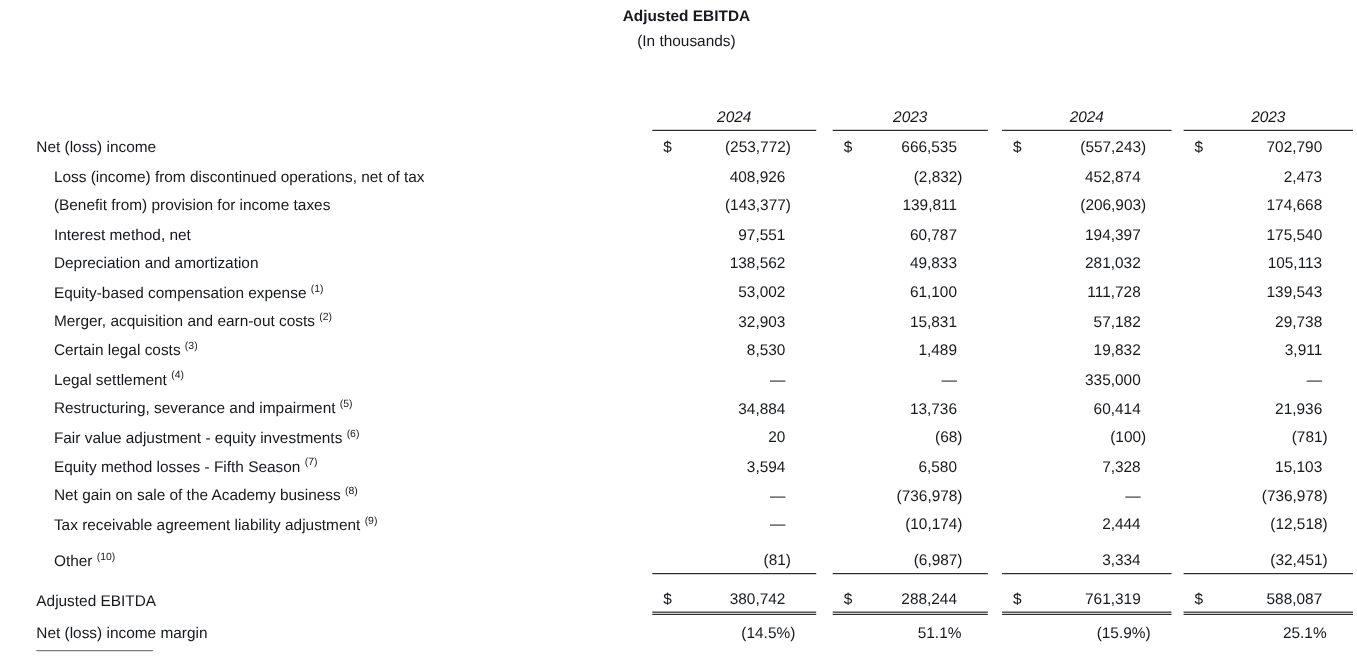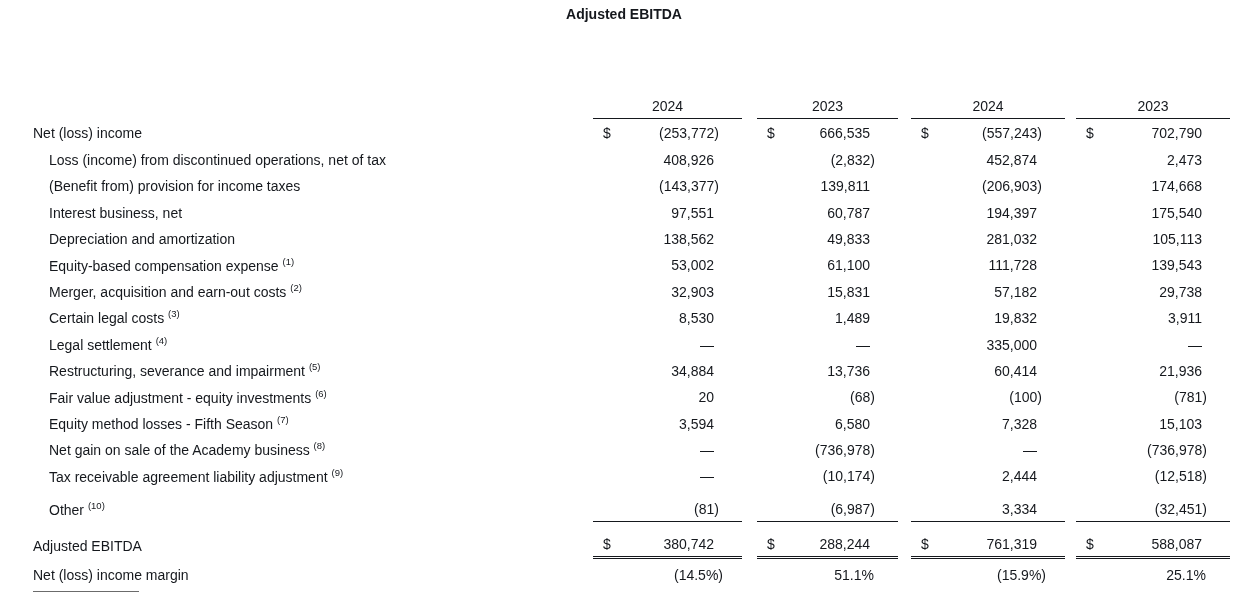--- a/index.html
+++ b/index.html
@@ -16,21 +16,21 @@
     border-collapse:collapse; table-layout:fixed; font-size:14px;
   }
   table.fin td, table.fin th { padding:0 0 4px 0; vertical-align:bottom; font-weight:normal; line-height:16px; }
   col.c-label { width:560px; }
   col.c-g1 { width:149px; } col.c-gap1 { width:15px; }
   col.c-g2 { width:141px; } col.c-gap2 { width:13px; }
   col.c-g3 { width:154px; } col.c-gap3 { width:11px; }
   col.c-g4 { width:154px; }
 
   th.grp-hdr { font-weight:bold; text-align:center; border-bottom:1px solid #15181d; height:24px; }
-  th.yr      { font-weight:bold; text-align:center; border-bottom:1px solid #15181d; height:24px; }
+  th.yr      { font-weight:bold; text-align:center; border-bottom:1px solid #15181d; height:24px;font-style:italic; }
 
   tbody td { height:22.4px; }
   td.lbl { text-align:left; white-space:nowrap;margin-left:26px; }
   td.lbl.indent-1 { padding-left:16px; }
   td.lbl sup { font-size:9.5px; }
 
   td.grp .cw { display:flex; justify-content:space-between; align-items:flex-end; padding-left:10px; }
   .dollar { flex:0 0 auto; }
   .dollar.hide { visibility:hidden; }
   .val { flex:0 0 auto; text-align:right; padding-right:28px; white-space:nowrap; }
@@ -44,20 +44,21 @@
   tr.margin-row .val { padding-right:24px; }
   tr.margin-row .val.paren { padding-right:19px; }
 
   .footnote-rule { position:absolute; left:33px; top:591px; width:106px; border-top:1px solid #6b6b6b; }
 </style>
 </head>
 <body>
 
 <div class="title-block">
   <div class="doc-title">Adjusted EBITDA</div>
+  <div>(In thousands)</div>
 </div>
 
 <table class="fin">
   <colgroup>
     <col class="c-label">
       <col class="c-g1">
       <col class="c-gap1">
       <col class="c-g2">
     <col class="c-gap2">
       <col class="c-g3">
@@ -161,21 +162,21 @@
         </td>
         <td></td>
         <td class="grp">
           <div class="cw">
             <span class="dollar hide">$</span>
             <span class="val">174,668</span>
           </div>
         </td>
       </tr>
       <tr>
-        <td class="lbl indent-1">Interest business, net</td>
+        <td class="lbl indent-1">Interest method, net</td>
         <td class="grp">
           <div class="cw">
             <span class="dollar hide">$</span>
             <span class="val">97,551</span>
           </div>
         </td>
         <td></td>
         <td class="grp">
           <div class="cw">
             <span class="dollar hide">$</span>

